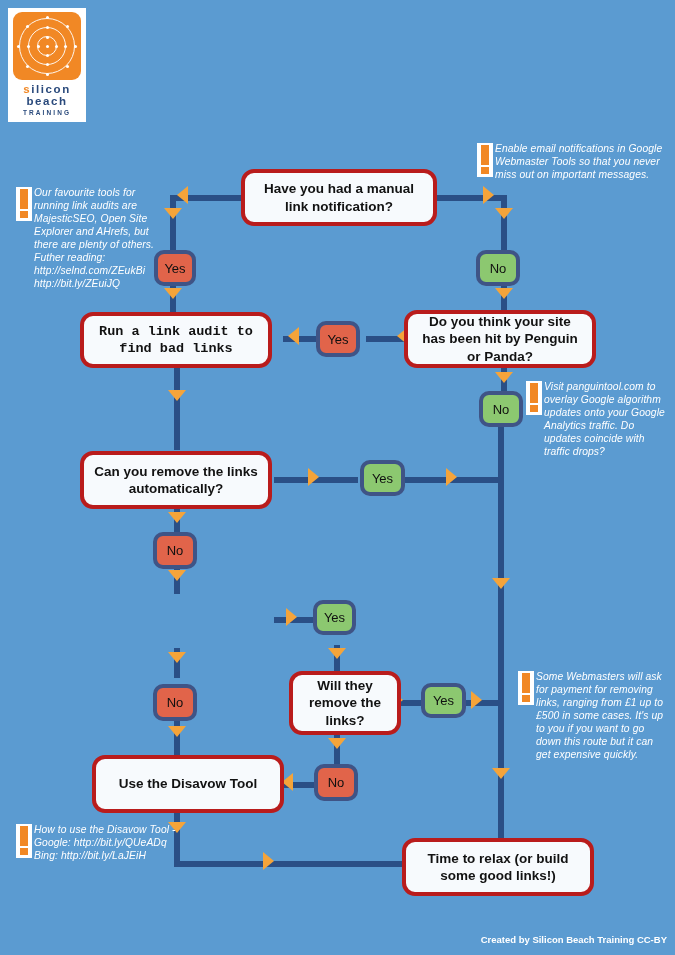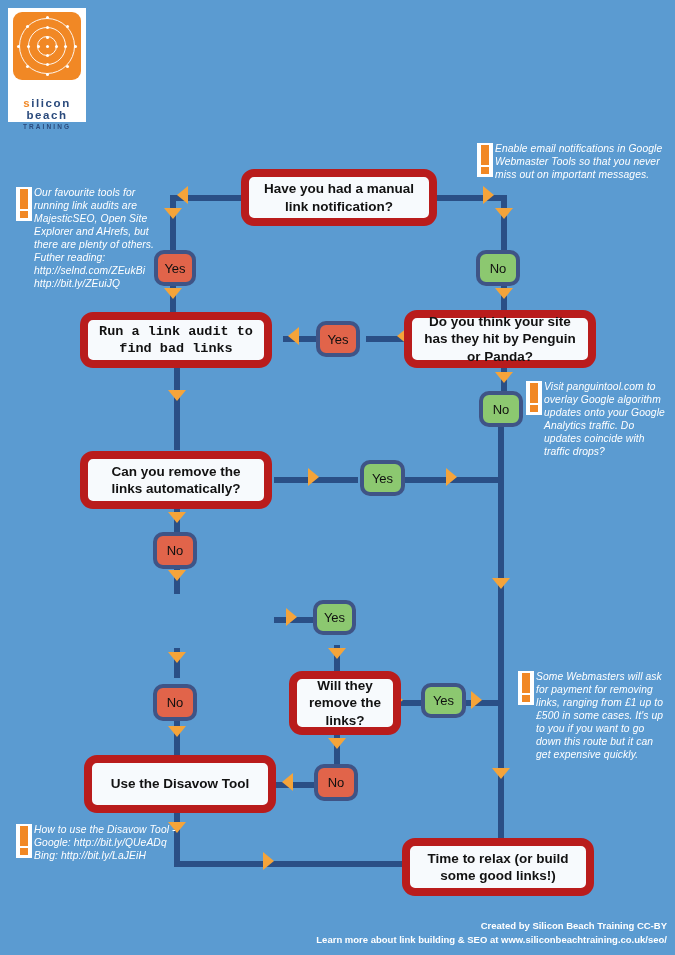--- a/index.html
+++ b/index.html
@@ -37,21 +37,21 @@
   }
   .r1 { width: 56px; height: 56px; }
   .r2 { width: 38px; height: 38px; }
   .r3 { width: 20px; height: 20px; }
   .logo-mark .dot {
     position: absolute; width: 3px; height: 3px;
     background: #fff; border-radius: 50%;
   }
   .logo-text {
     text-align: center;
-    margin-top: 17px;
+    margin-top: 3px;
     line-height: 1.05;
   }
   .logo-text .w1, .logo-text .w2 {
     font-size: 11.5px; font-weight: bold; letter-spacing: 1.6px;
     color: #2a4a7c;
   }
   .logo-text .w1 .s { color: #f18825; }
   .logo-text .w3 {
     font-size: 6.5px; font-weight: bold; letter-spacing: 2.1px;
     color: #2a4a7c; margin-top: 3px;
@@ -90,21 +90,21 @@
   }
   .arrow.right {
     border-top: 9px solid transparent;
     border-bottom: 9px solid transparent;
     border-left: 11px solid #f5a43a;
   }
 
   .qbox {
     position: absolute;
     background: #f7fafd;
-    border: 8px solid #b91c1c;
+    border: 4px solid #b91c1c;
     border-radius: 13px;
     display: flex; align-items: center; justify-content: center;
     text-align: center;
     font-size: 13.5px; font-weight: bold; color: #121212;
     line-height: 1.28;
     padding: 4px 8px;
   }
 
   .badge {
     position: absolute;
@@ -256,37 +256,37 @@
   <div class="line-v" style="left:174px; top:812px; height:55px;"></div>
   <div class="arrow down" style="left:168px; top:822px;"></div>
   <div class="line-h" style="left:174px; top:861px; width:230px;"></div>
   <div class="arrow right" style="left:263px; top:852px;"></div>
 
   <div class="qbox" style="left:241px; top:169px; width:196px; height:57px;">
     <span>Have you had a manual link notification?</span>
   </div>
 
   <div class="qbox" style="left:404px; top:310px; width:192px; height:58px;">
-    <span>Do you think your site has they hit by Penguin or Panda?</span>
+    <span>Do you think your site has been hit by Penguin or Panda?</span>
   </div>
 
   <div class="qbox" style="left:80px; top:312px; width:192px; height:56px;font-family:Liberation Mono, monospace;">
     <span>Run a link audit to find bad links</span>
   </div>
 
   <div class="qbox" style="left:80px; top:451px; width:192px; height:58px;">
     <span>Can you remove the links automatically?</span>
   </div>
 
 
   <div class="qbox" style="left:289px; top:671px; width:112px; height:64px;">
     <span>Will they remove the links?</span>
   </div>
 
-  <div class="qbox" style="left:84px; top:755px; width:192px; height:58px;">
+  <div class="qbox" style="left:92px; top:755px; width:192px; height:58px;">
     <span>Use the Disavow Tool</span>
   </div>
 
   <div class="qbox" style="left:402px; top:838px; width:192px; height:58px;">
     <span>Time to relax (or build some good links!)</span>
   </div>
 
   <div class="badge yes-neg" style="left:154px; top:250px; width:42px; height:36px;">
     <span>Yes</span>
   </div>
@@ -364,16 +364,15 @@
   <div class="tip" style="left:16px; top:823px; width:164px;">
     <div class="bang">
         <div class="stem"></div>
         <div class="pt"></div>
       </div>
     <div class="tip-text">How to use the Disavow Tool - Google: http://bit.ly/QUeADq Bing: http://bit.ly/LaJEiH</div>
   </div>
 
   <div class="footer">
     <div>Created by Silicon Beach Training CC-BY</div>
-    <div>Learn more about link building &amp; SEO at www.siliconbeachtraining.co.uk/seo/</div>
   </div>
 
 </div>
 
 </body></html>

